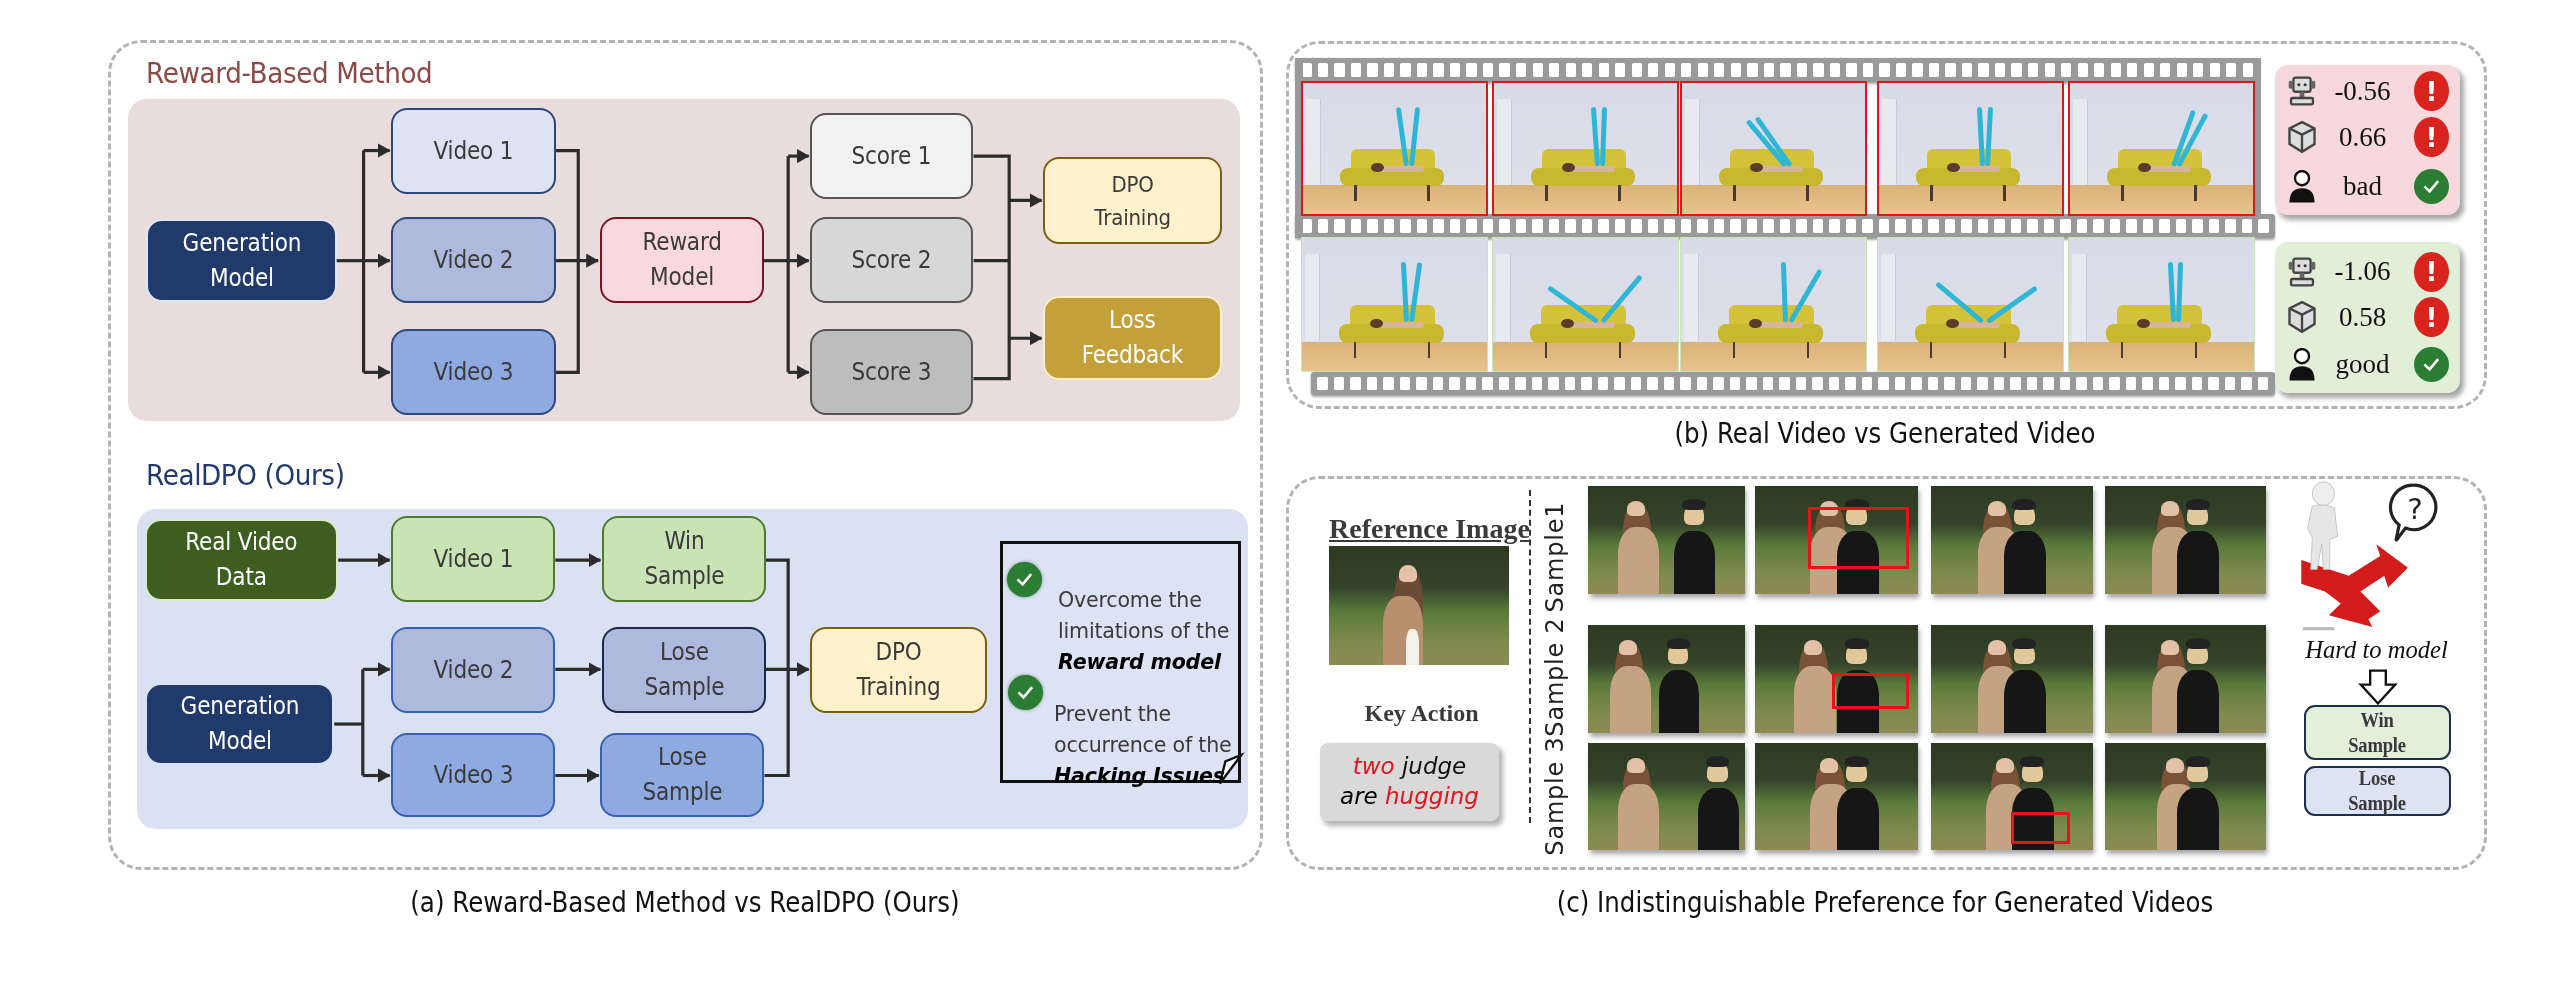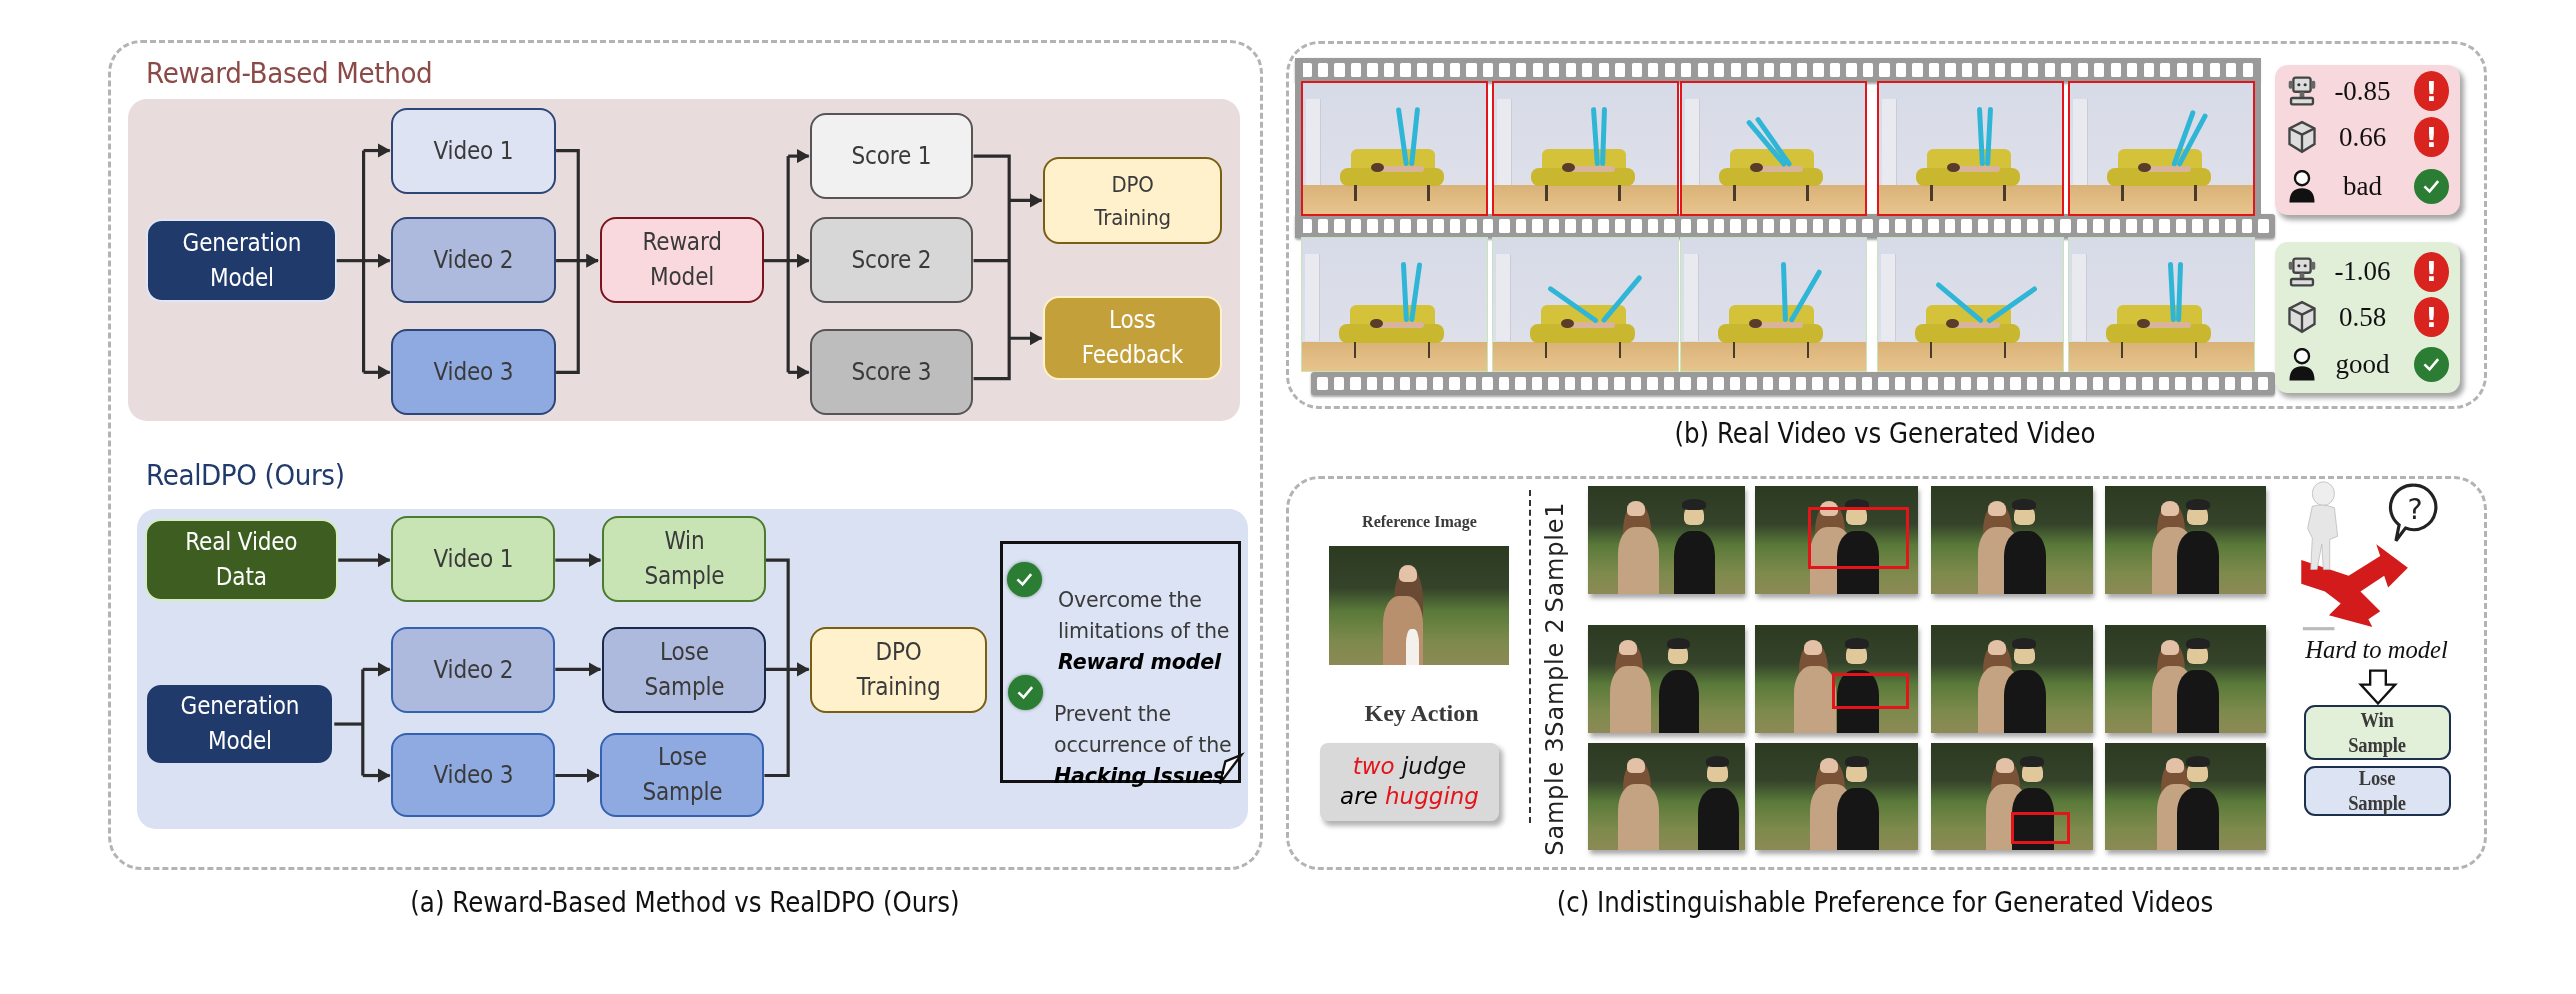--- a/index.html
+++ b/index.html
@@ -493,21 +493,21 @@
       <div class="score-row" style="top: 6.3px;">
         <svg class="mini-icon" viewBox="0 0 40 46">
           <rect x="9" y="6" width="22" height="18" rx="3" fill="#ddd" stroke="#444" stroke-width="3"></rect>
           <circle cx="16" cy="15" r="2" fill="#333"></circle>
           <circle cx="24" cy="15" r="2" fill="#333"></circle>
           <rect x="3" y="10" width="5" height="10" rx="2" fill="#666"></rect>
           <rect x="32" y="10" width="5" height="10" rx="2" fill="#666"></rect>
           <rect x="17" y="24" width="6" height="8" fill="#666"></rect>
           <rect x="6" y="32" width="28" height="8" rx="2" fill="#ddd" stroke="#444" stroke-width="3"></rect>
         </svg>
-        <div class="score-val">-0.85</div>
+        <div class="score-val">-0.56</div>
         <div class="alert">!</div>
       </div>
       <div class="score-row" style="top: 52px;">
         <svg class="mini-icon" viewBox="0 0 40 46">
           <path d="M20,4 L36,12 L36,32 L20,42 L4,32 L4,12 Z" fill="#ddd" stroke="#444" stroke-width="3"></path>
           <path d="M4,12 L20,20 L36,12 M20,20 L20,42" stroke="#444" stroke-width="3" fill="none"></path>
         </svg>
         <div class="score-val">0.66</div>
         <div class="alert">!</div>
       </div>
@@ -562,21 +562,21 @@
           </svg>
         </div>
       </div>
     </div>
 </div>
 
 <div class="abs caption" style="left:1489px;top:417px;width:792px;">(b) Real Video vs Generated Video</div>
 
 <div class="abs dash-panel" style="left:1286px;top:476px;width:1201px;height:394px;"></div>
 
-<div class="abs serif" style="left:1329px;top:513px;width:181px;text-align:center;font-size:16px;font-weight:bold;color:#3a3a3a;white-space:nowrap;">Reference Image</div>
+<div class="abs serif" style="left:1329px;top:513px;width:181px;text-align:center;font-size:28px;font-weight:bold;color:#3a3a3a;white-space:nowrap;text-decoration:underline;">Reference Image</div>
 <div class="abs park" style="left:1329px;top:546px;width:180px;height:119px;box-shadow:none;">
   <div class="hair" style="left:36%;top:18%;width:16%;height:55%;background:#6b4a33;"></div>
   <div class="p1" style="left:30%;width:22%;height:58%;background:#b8906d;"></div>
   <div class="hair" style="left:39%;top:16%;width:10%;height:14%;background:#e3c2a8;"></div>
   <div class="p1" style="left:43%;width:7%;height:30%;background:#f4f1ec;"></div>
 </div>
 <div class="abs serif" style="left:1331px;top:700px;width:181px;text-align:center;font-size:24px;font-weight:bold;color:#3a3a3a;white-space:nowrap;">Key Action</div>
 <div class="abs" style="left:1320px;top:743px;width:179px;height:78px;background:#d9d9d9;border-radius:8px;box-shadow:3.2px 4.8px 4.8px rgba(0,0,0,0.3);font-size:23px;line-height:30px;text-align:center;font-style:italic;padding-top:8px;">
   <span style="color:#e3141a;">two</span><span style="color:#111;"> judge</span><br>
   <span style="color:#000000;">are </span><span style="color:#e3141a;">hugging</span>

